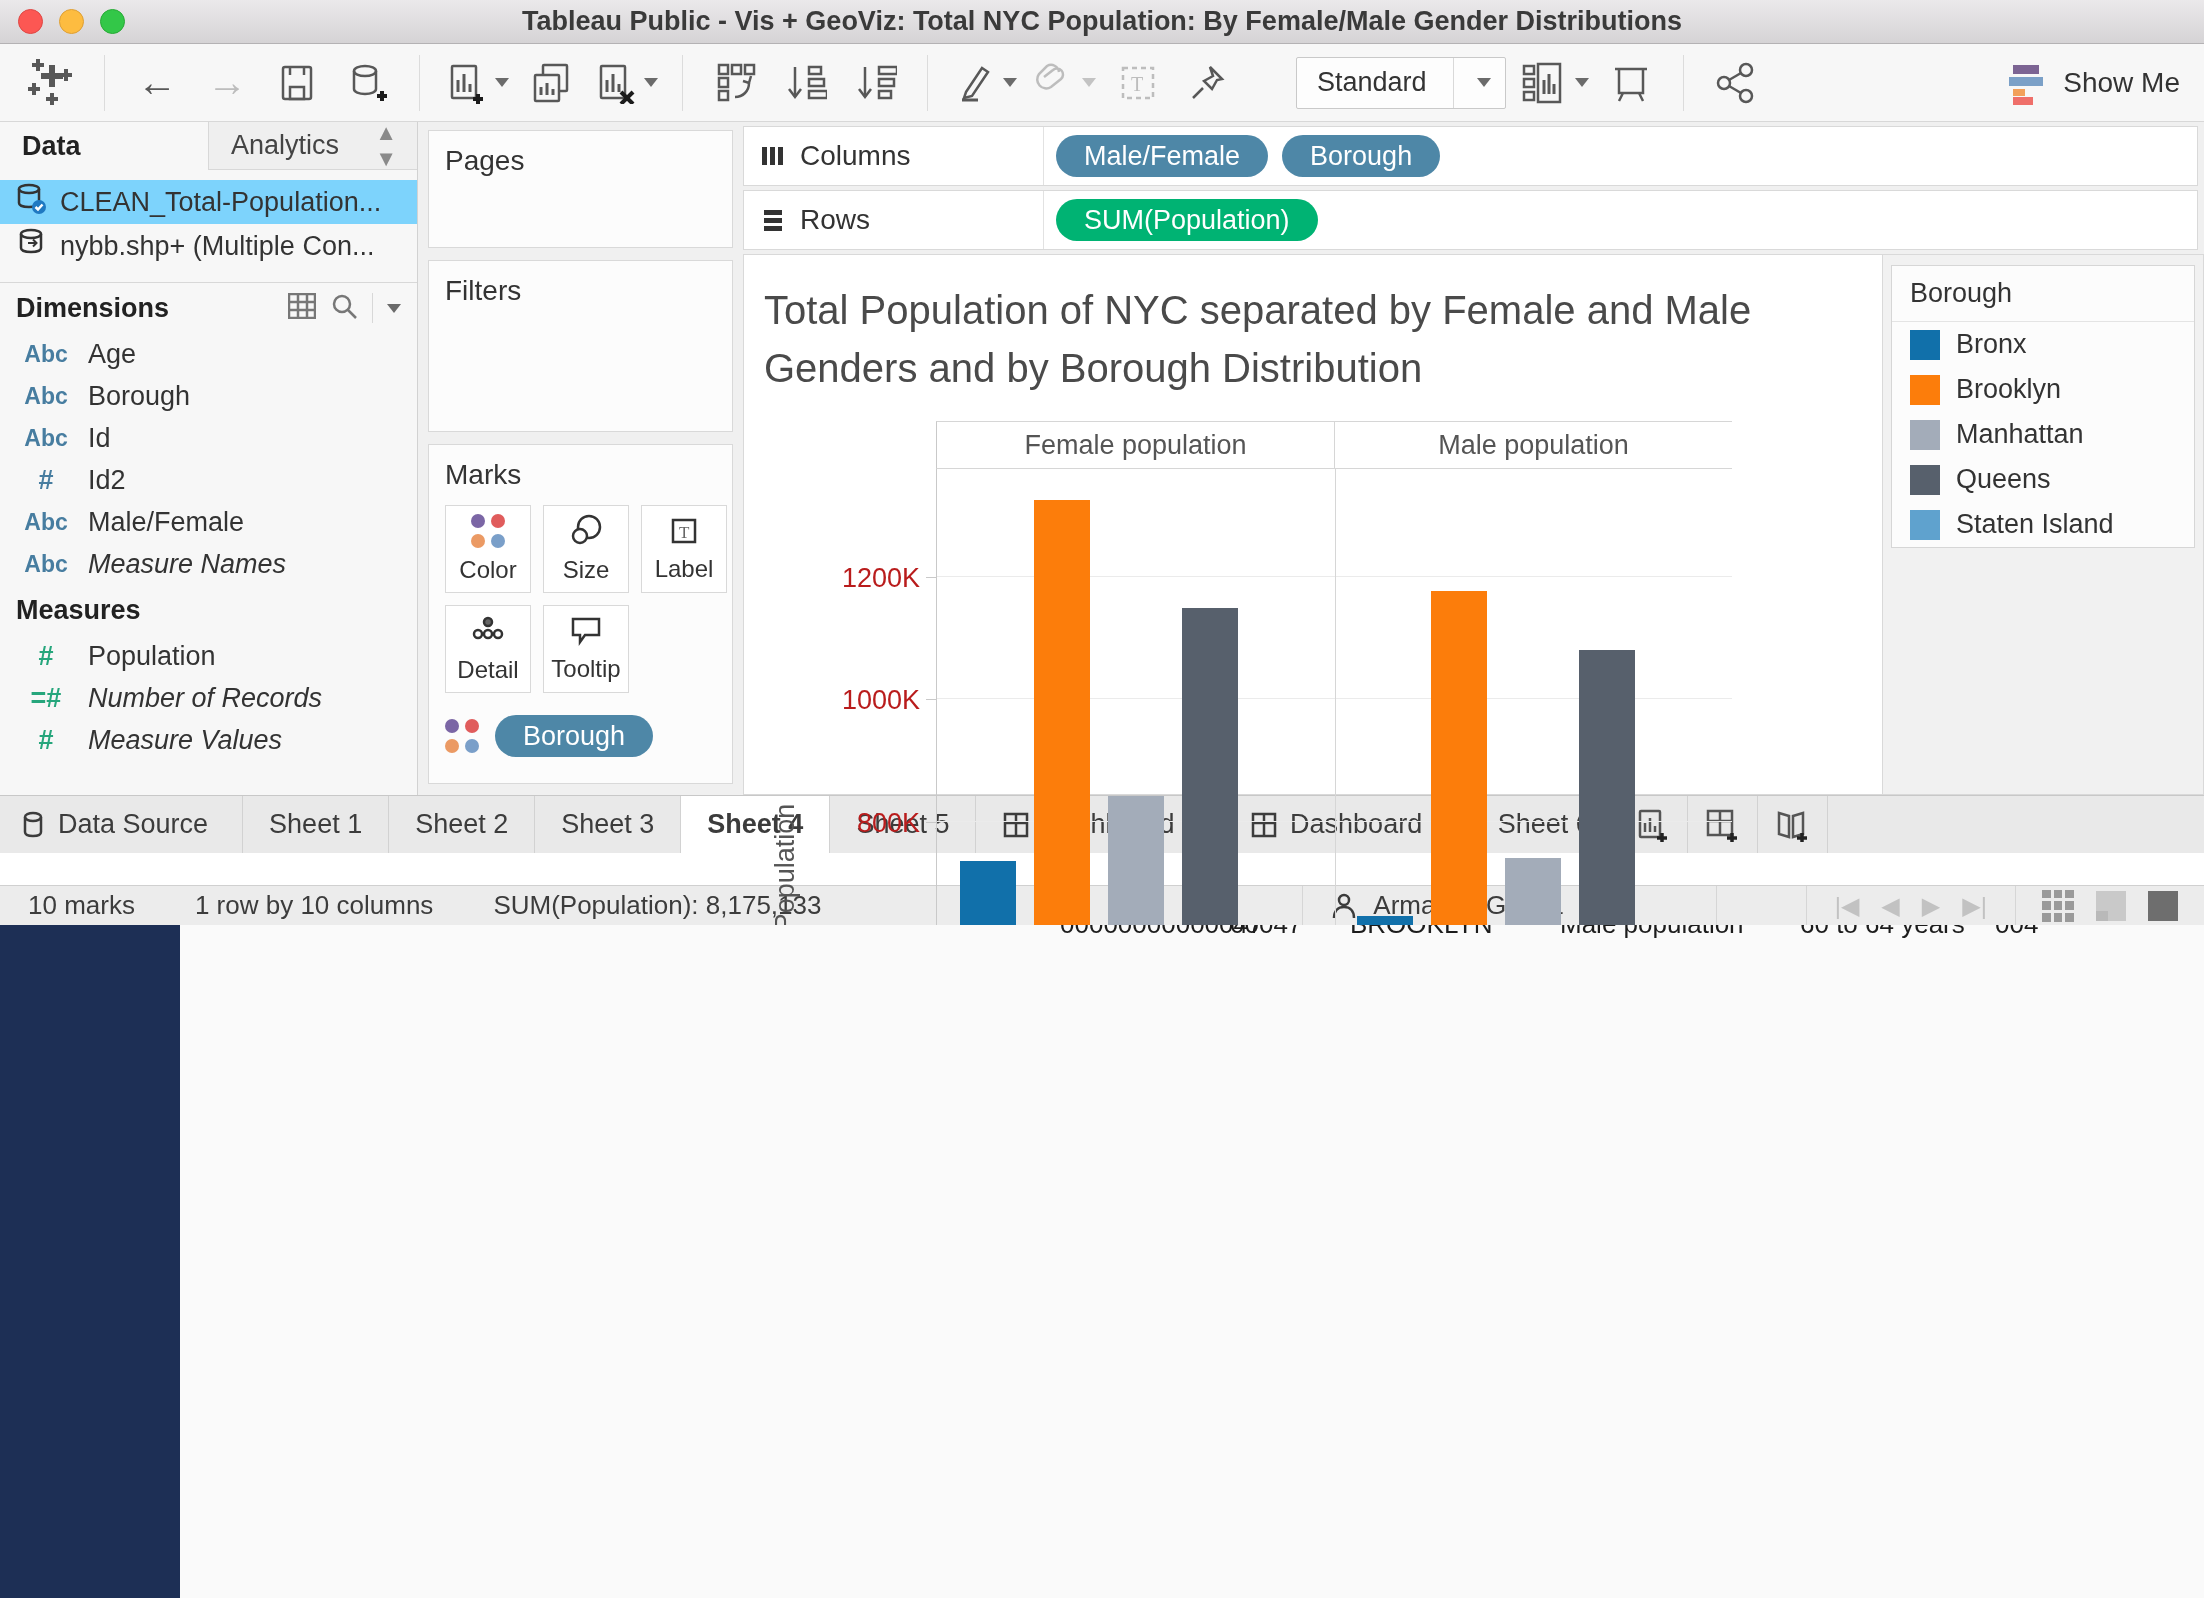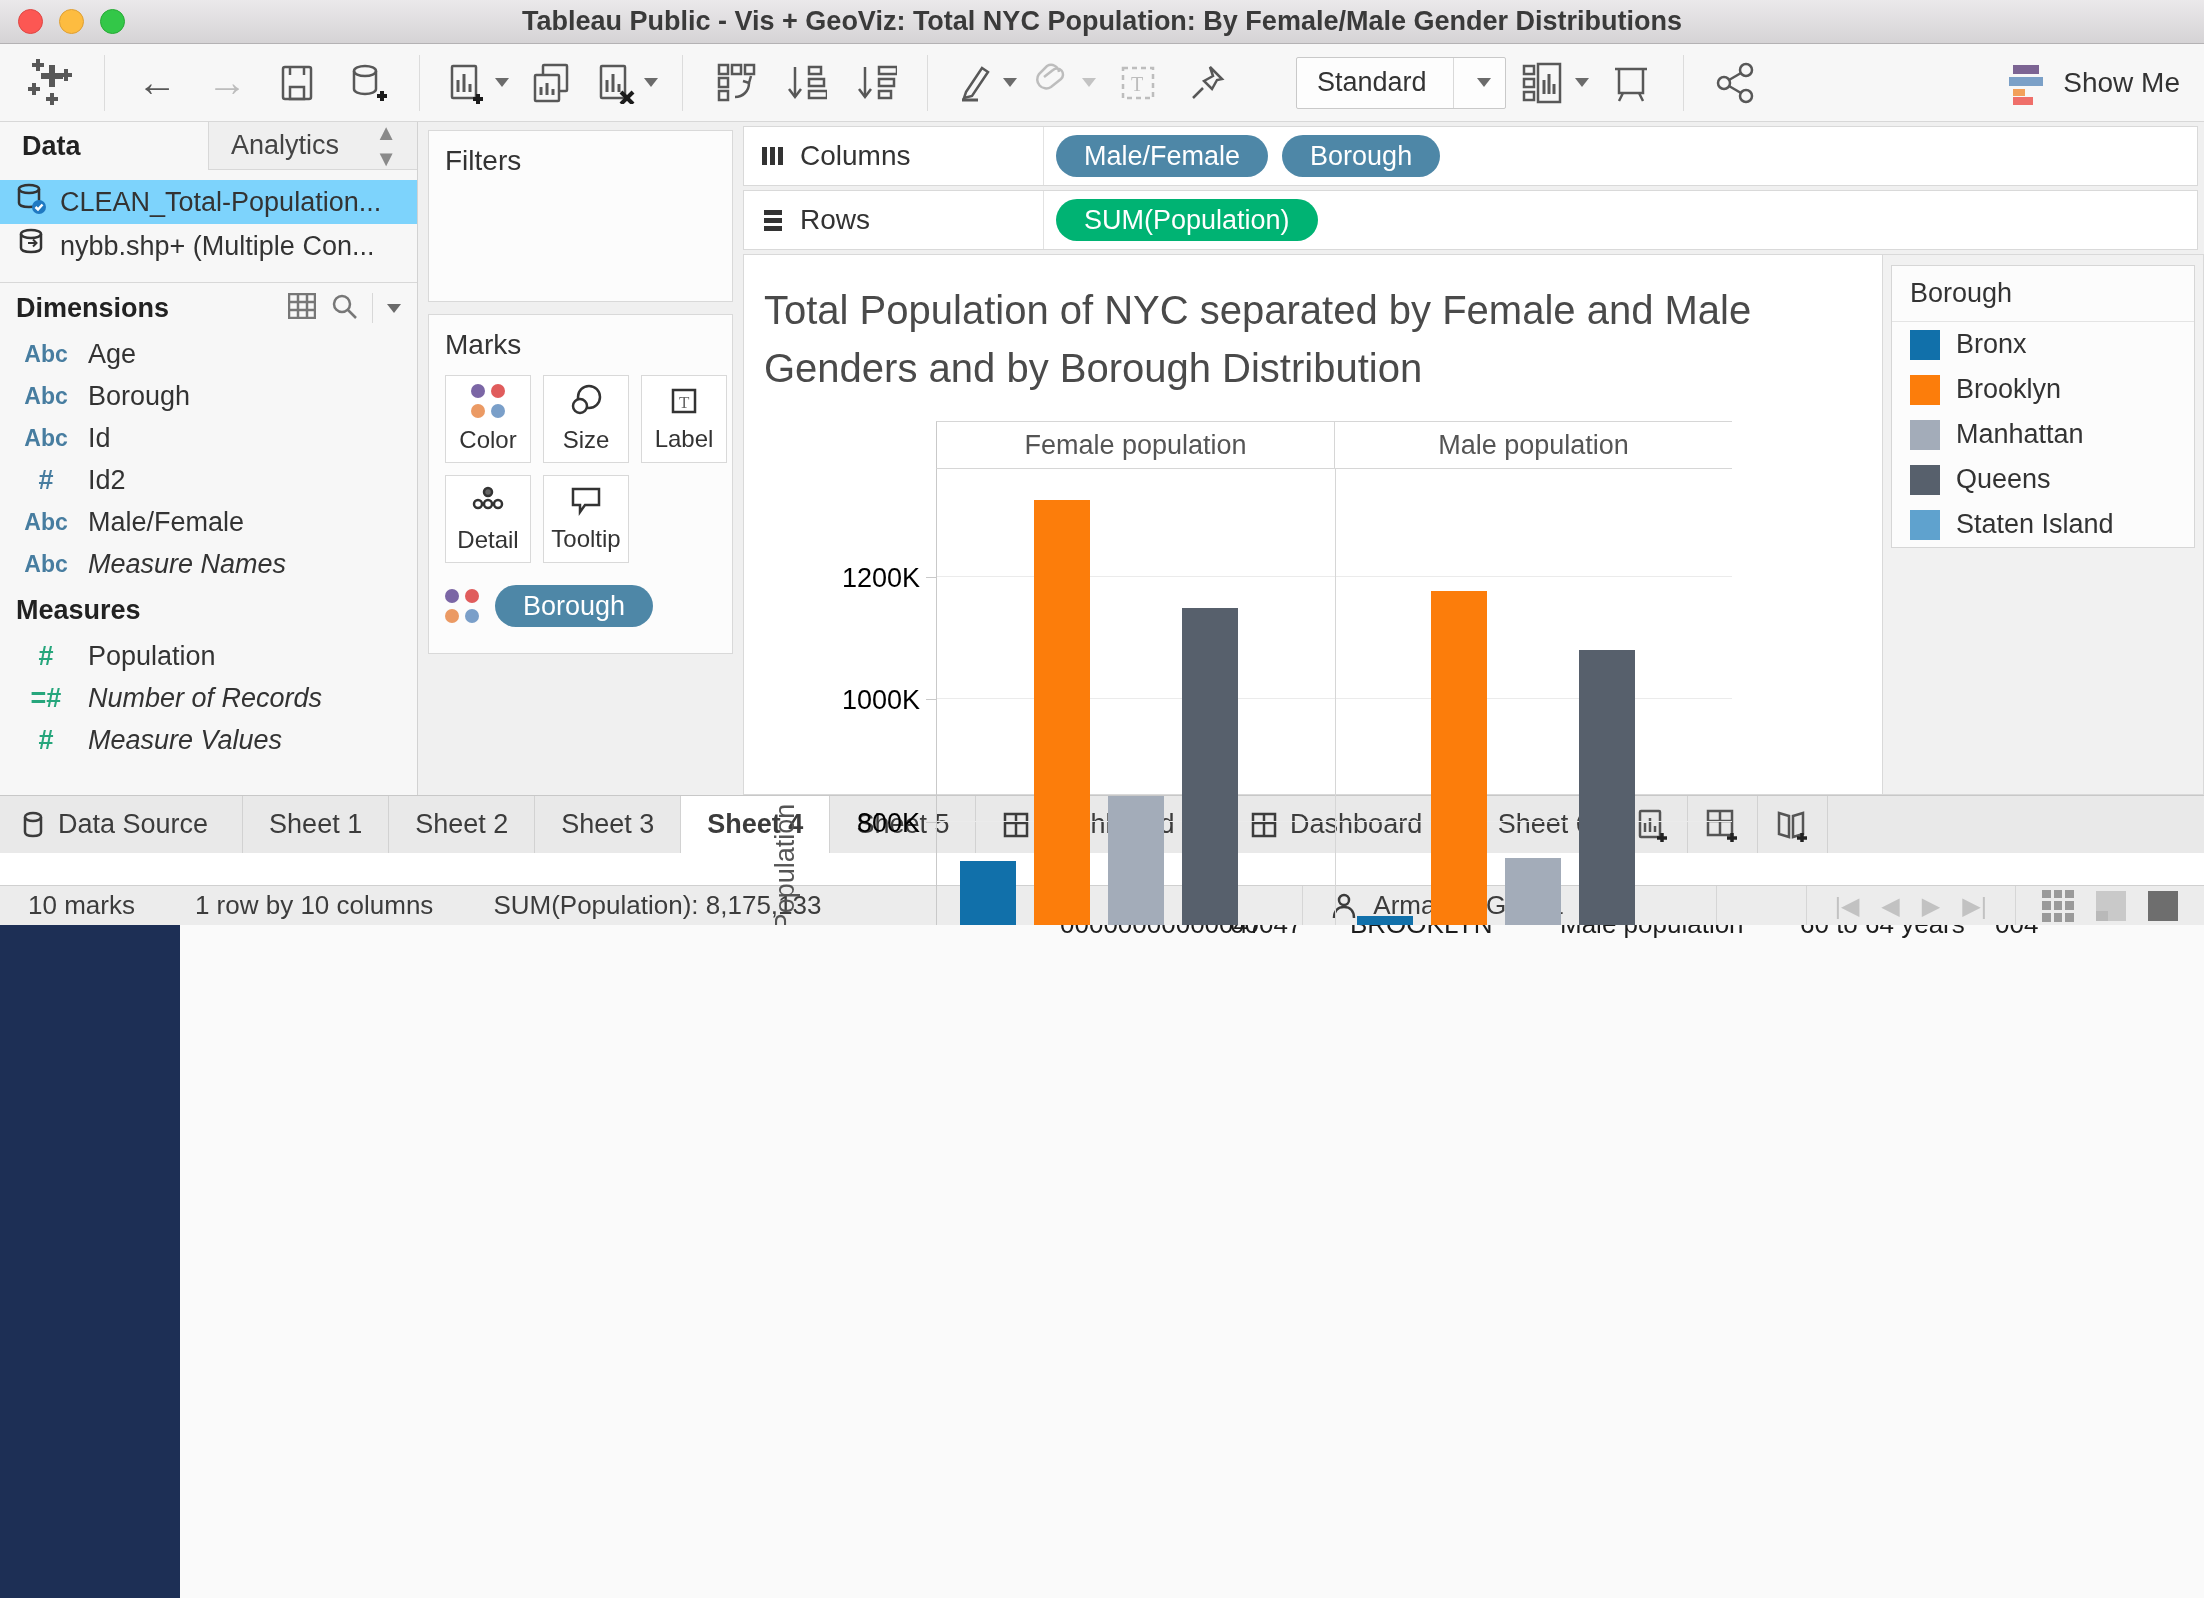--- a/index.html
+++ b/index.html
@@ -107,21 +107,21 @@
 
   .canvas { flex:1; display:flex; min-height:0; margin-top:4px; }
   .chartarea { flex:1; background:#fff; border:1px solid #d9d9d9; border-right:none; min-width:0;
     padding:26px 0 0 20px; }
   .chart-title { font-size:40px; line-height:58px; font-weight:300; color:#4a4a4a; max-width:1180px; }
   .chart-body { display:flex; margin-top:24px; }
   .ylab-col { width:44px; flex:none; display:flex; align-items:center; justify-content:center;
     height:893px; }
   .ylab-col span { transform:rotate(-90deg); white-space:nowrap; font-size:27px; color:#555; }
   .yticks-col { width:128px; flex:none; position:relative; height:893px; }
-  .ytick { position:absolute; right:16px; transform:translateY(50%); font-size:27px; color:#000000; }
+  .ytick { position:absolute; right:16px; transform:translateY(50%); font-size:27px; color:#b91c1c; }
   .ytickmark { position:absolute; right:0; width:10px; height:1px; background:#c9c9c9; }
   .plot-col { width:796px; flex:none; }
   .pane-headers { height:48px; display:flex; border-top:1px solid #d6d6d6;
     border-bottom:1px solid #d6d6d6; border-left:1px solid #c9c9c9; }
   .pane-header { flex:1; display:flex; align-items:center; justify-content:center;
     font-size:27px; color:#555; }
   .pane-header + .pane-header { border-left:1px solid #d6d6d6; }
   .plot { height:845px; position:relative; border-left:1px solid #c9c9c9;
     border-bottom:1px solid #c9c9c9; display:flex; }
   .gridline { position:absolute; left:0; right:0; height:1px; background:#ebebeb; }
@@ -473,20 +473,23 @@
             <span class="lb italic">Number of Records</span>
           </div>
           <div class="field">
             <span class="fi meas num">#</span>
             <span class="lb italic">Measure Values</span>
           </div>
         </div>
     </div>
 
     <div class="shelfcol">
+      <div class="card pages">
+        <div class="card-title">Pages</div>
+      </div>
       <div class="card filters">
         <div class="card-title">Filters</div>
       </div>
       <div class="card marks">
         <div class="card-title">Marks</div>
         <div class="mbtn-grid" id="marks-buttons">
             <div class="mbtn">
               <span class="dots4">
                 <i></i>
                 <i></i>

